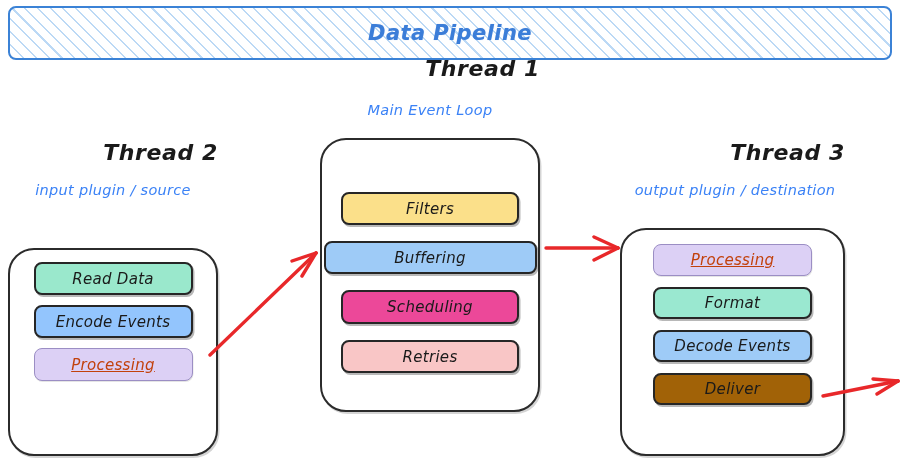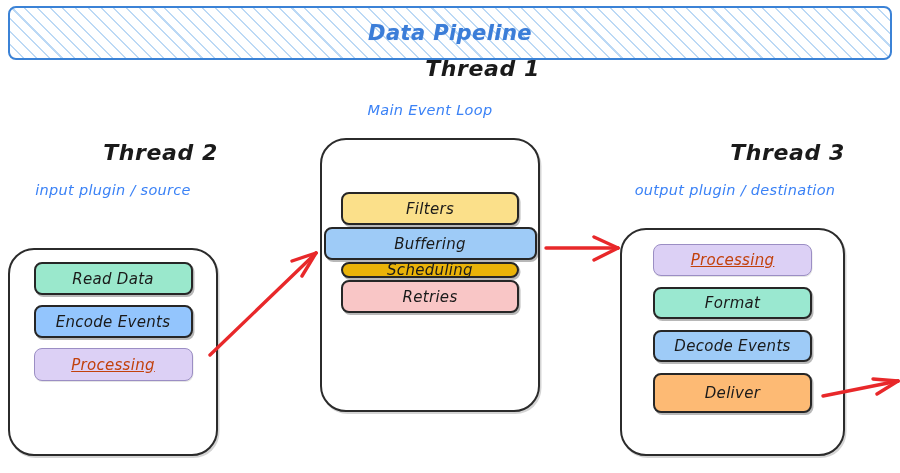--- a/index.html
+++ b/index.html
@@ -127,28 +127,28 @@
 <body>
 
 <div id="title-banner">
   <span class="title-text">Data Pipeline</span>
 </div>
 
 <div class="thread-title" style="left:320px; top:56px; width:220px;">Thread 1</div>
 <div class="thread-sub" style="left:310px; top:102px; width:240px;">Main Event Loop</div>
 
 <div class="thread-box" id="box-thread-1" style="left:320px; top:138px; width:220px; height:274px;">
-  <div class="stack" style="top:52px; gap:2px;">
+  <div class="stack" style="top:52px; gap:16px;">
     <div class="chip" style="width:178px; height:33px; background:#fbe08a;">
       <span>Filters</span>
     </div>
     <div class="chip" style="width:213px; height:33px; background:#9ecbf7;">
       <span>Buffering</span>
     </div>
-    <div class="chip" style="width:178px; height:16px; background:#eab308;">
+    <div class="chip" style="width:178px; height:34px; background:#ec4899;">
       <span>Scheduling</span>
     </div>
     <div class="chip" style="width:178px; height:33px; background:#f9c6c6;">
       <span>Retries</span>
     </div>
   </div>
 </div>
 
 <div class="thread-title" style="left:8px; top:140px; width:210px;">Thread 2</div>
 <div class="thread-sub" style="left:0px; top:182px; width:226px;">input plugin / source</div>
@@ -174,21 +174,21 @@
   <div class="stack" style="top:14px; gap:11px;">
     <div class="chip muted" style="width:159px; height:32px; background:#dcd0f5;">
       <span>Processing</span>
     </div>
     <div class="chip" style="width:159px; height:32px; background:#9ae8d0;">
       <span>Format</span>
     </div>
     <div class="chip" style="width:159px; height:32px; background:#9ecbf7;">
       <span>Decode Events</span>
     </div>
-    <div class="chip" style="width:159px; height:40px; background:#fdba74;">
+    <div class="chip" style="width:159px; height:32px; background:#a16207;">
       <span>Deliver</span>
     </div>
   </div>
 </div>
 
 <svg class="arrow-layer" viewBox="0 0 900 473">
 
   <g>
     <path d="M210 355 L316 253" stroke="#e8282a" stroke-width="3.4" stroke-linecap="round" fill="none"></path>
     <path d="M316 253 L292 261" stroke="#e8282a" stroke-width="3.4" stroke-linecap="round" fill="none"></path>

